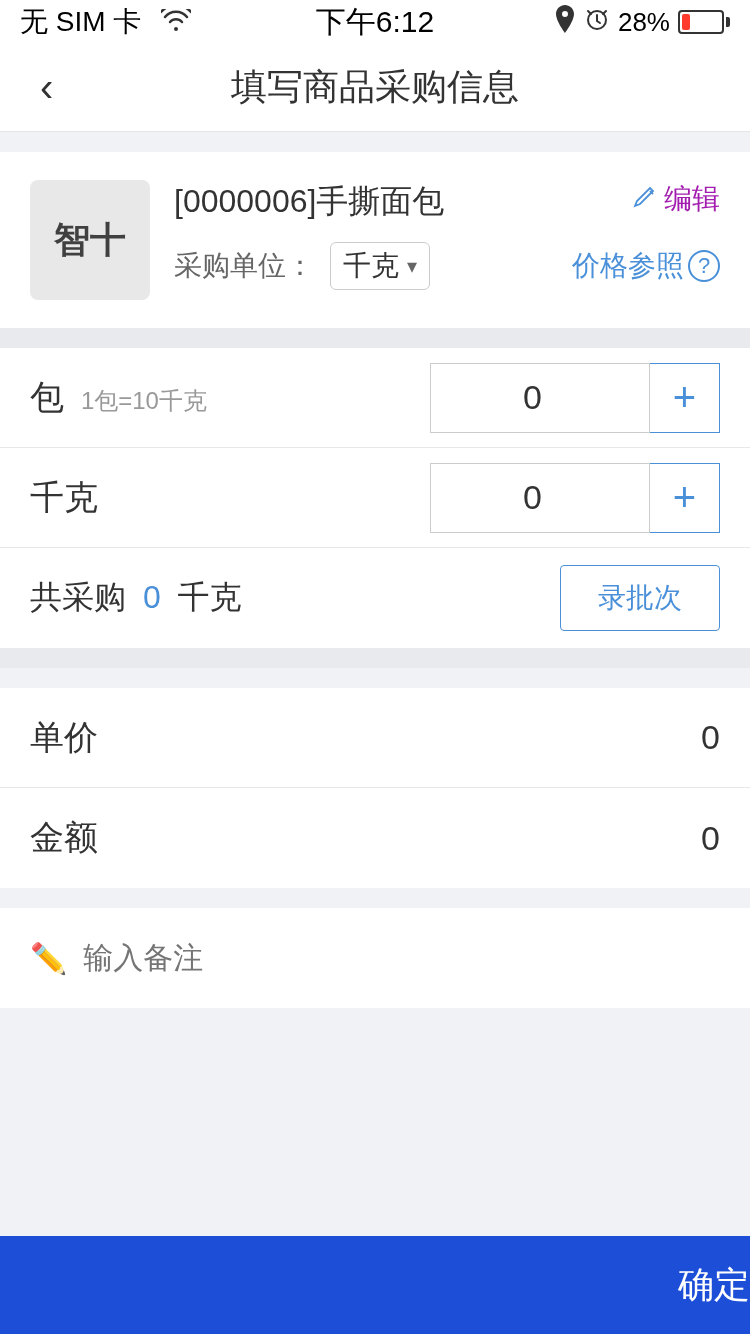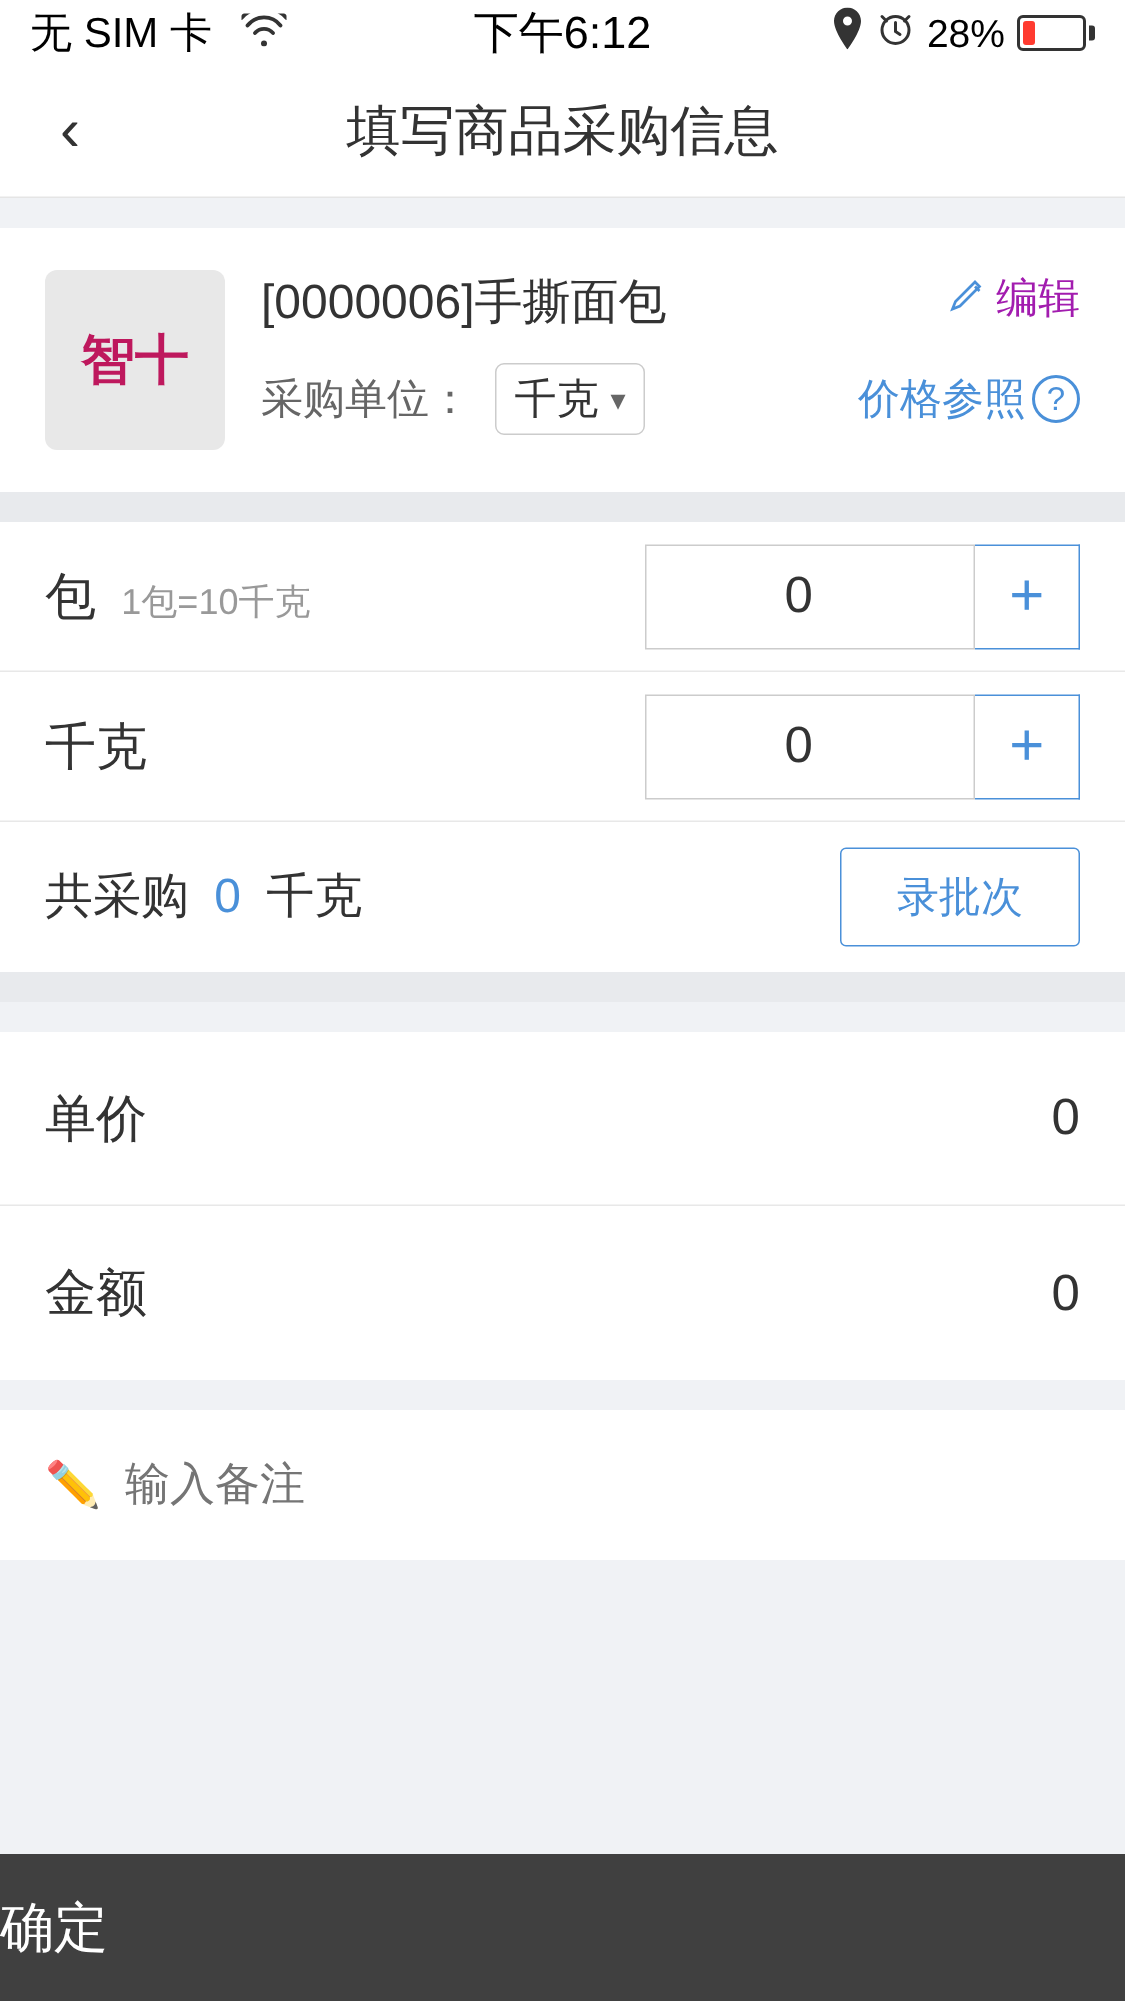--- a/index.html
+++ b/index.html
@@ -76,21 +76,21 @@
     }
     .product-image {
       width: 120px;
       height: 120px;
       background: #e8e8e8;
       border-radius: 8px;
       display: flex;
       align-items: center;
       justify-content: center;
       flex-shrink: 0;
-      color: #be185d;
+      color: #404040;
       font-size: 36px;
       font-weight: bold;
     }
     .product-info {
       flex: 1;
     }
     .product-header {
       display: flex;
       justify-content: space-between;
       align-items: flex-start;
@@ -235,21 +235,21 @@
 
     
     .price-section {
       background: #fff;
       margin-top: 20px;
     }
     .price-row {
       display: flex;
       align-items: center;
       padding: 0 30px;
-      height: 116px;
+      height: 100px;
       border-bottom: 1px solid #e8e8e8;
     }
     .price-row:last-child { border-bottom: none; }
     .price-row-label {
       flex: 1;
       font-size: 34px;
       color: #333;
     }
     .price-row-value {
       font-size: 34px;
@@ -286,27 +286,27 @@
       background: #f0f2f5;
     }
 
     
     .confirm-btn {
       position: fixed;
       bottom: 0;
       left: 0;
       width: 750px;
       height: 98px;
-      background: #404040;
+      background: #1d4ed8;
       color: #fff;
       font-size: 36px;
       font-weight: 500;
       display: flex;
       align-items: center;
-      justify-content: flex-start;
+      justify-content: flex-end;
       cursor: pointer;
       border: none;
     }
 
     
     .bottom-pad {
       height: 100px;
       background: #f0f2f5;
     }
   </style>

